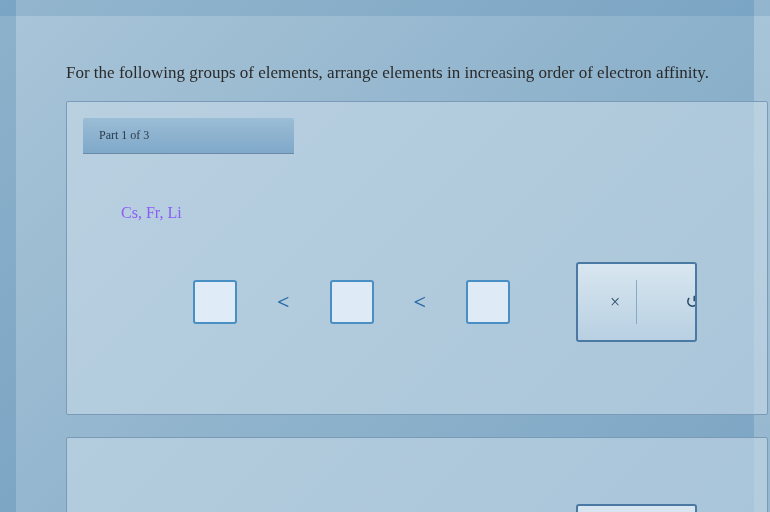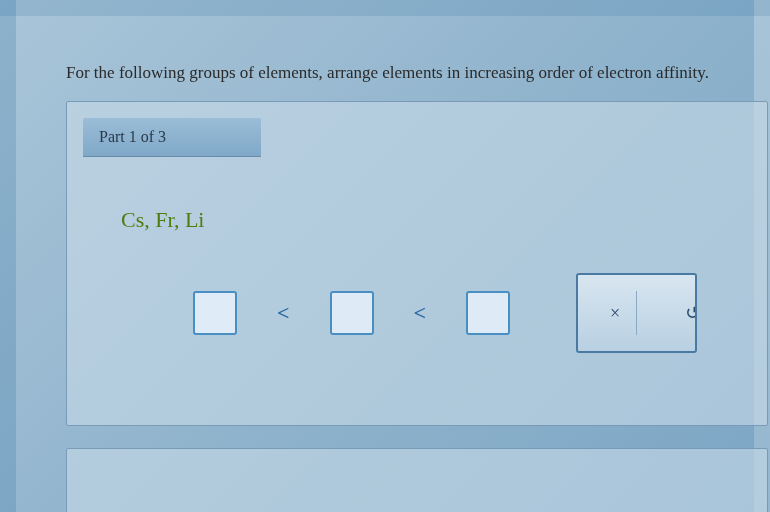--- a/index.html
+++ b/index.html
@@ -23,32 +23,32 @@
     }
     .part-container {
       background: rgba(200, 218, 232, 0.6);
       border: 1px solid #7a9bb8;
       border-radius: 2px;
       margin-bottom: 22px;
     }
     .part-header {
       background: linear-gradient(180deg, #9bbdd6 0%, #7fa8c9 100%);
       padding: 10px 16px;
-      font-size: 16px;
+      font-size: 12px;
       color: #2a3a4a;
       border-bottom: 1px solid #6a8ba8;
-      width: 178px;
+      width: 211px;
       border-radius: 2px 2px 0 0;
     }
     .part-body {
       padding: 18px 22px 24px 22px;
     }
     .elements-text {
-      font-size: 22px;
-      color: #4d7c0f;
+      font-size: 16px;
+      color: #8b5cf6;
       margin-bottom: 24px;
       font-family: Georgia, serif;
     }
     .answer-row {
       display: flex;
       align-items: center;
       gap: 18px;
       padding-left: 40px;
     }
     .input-group {

